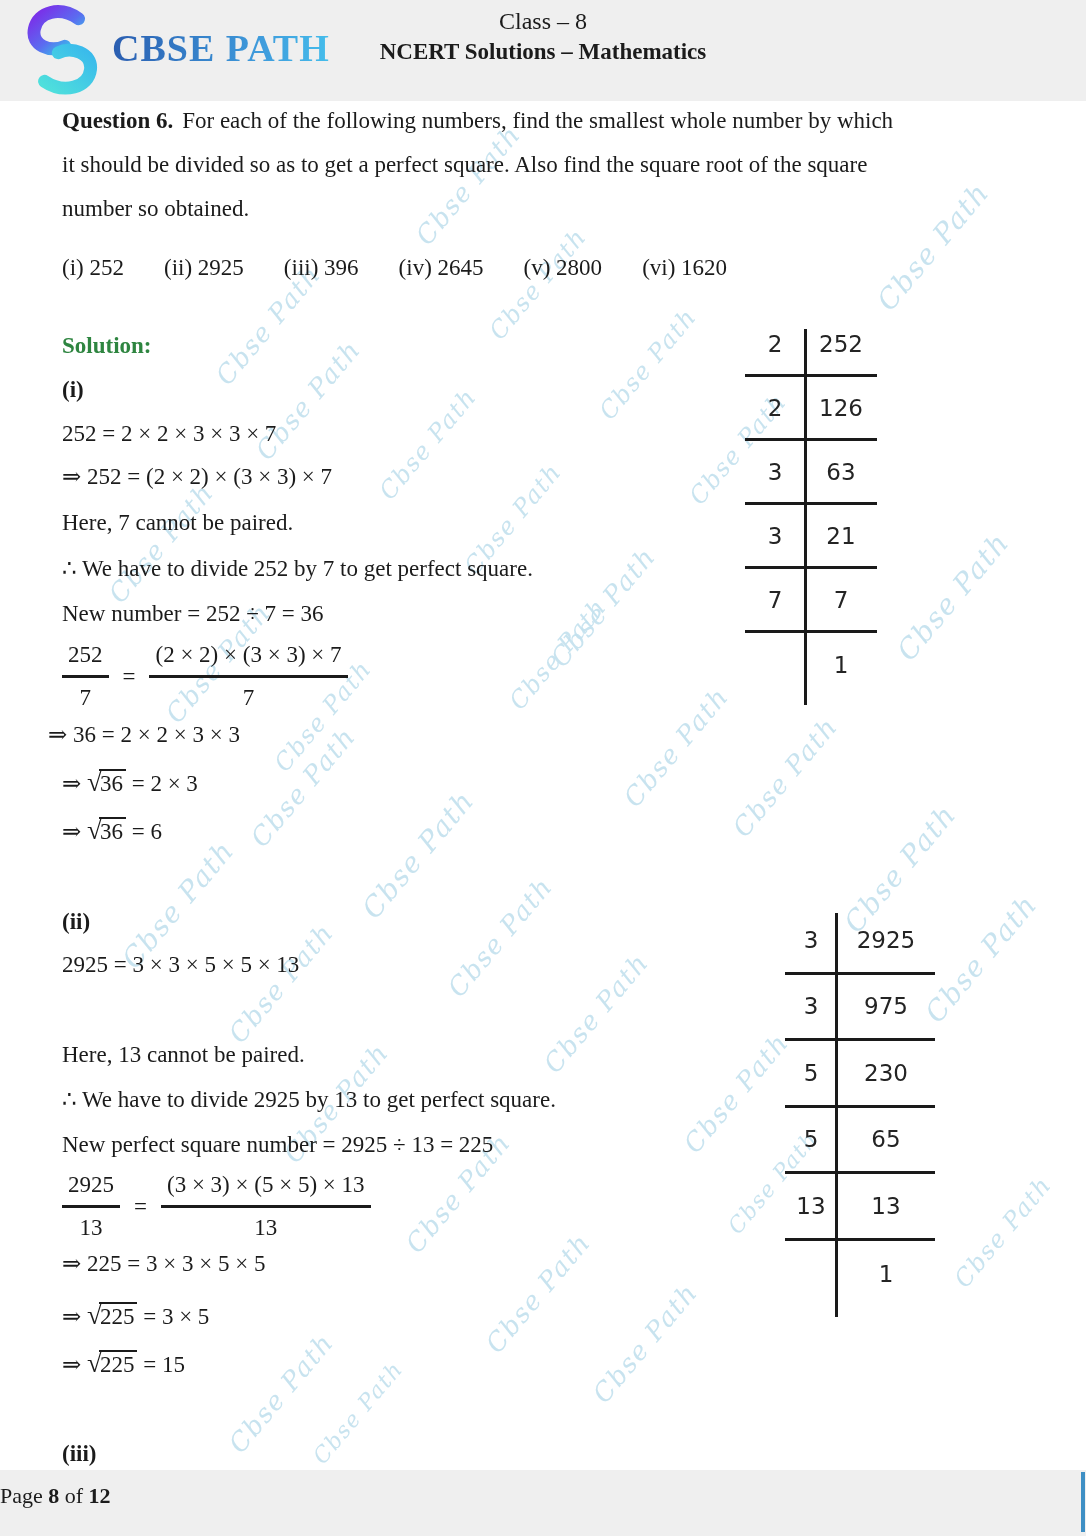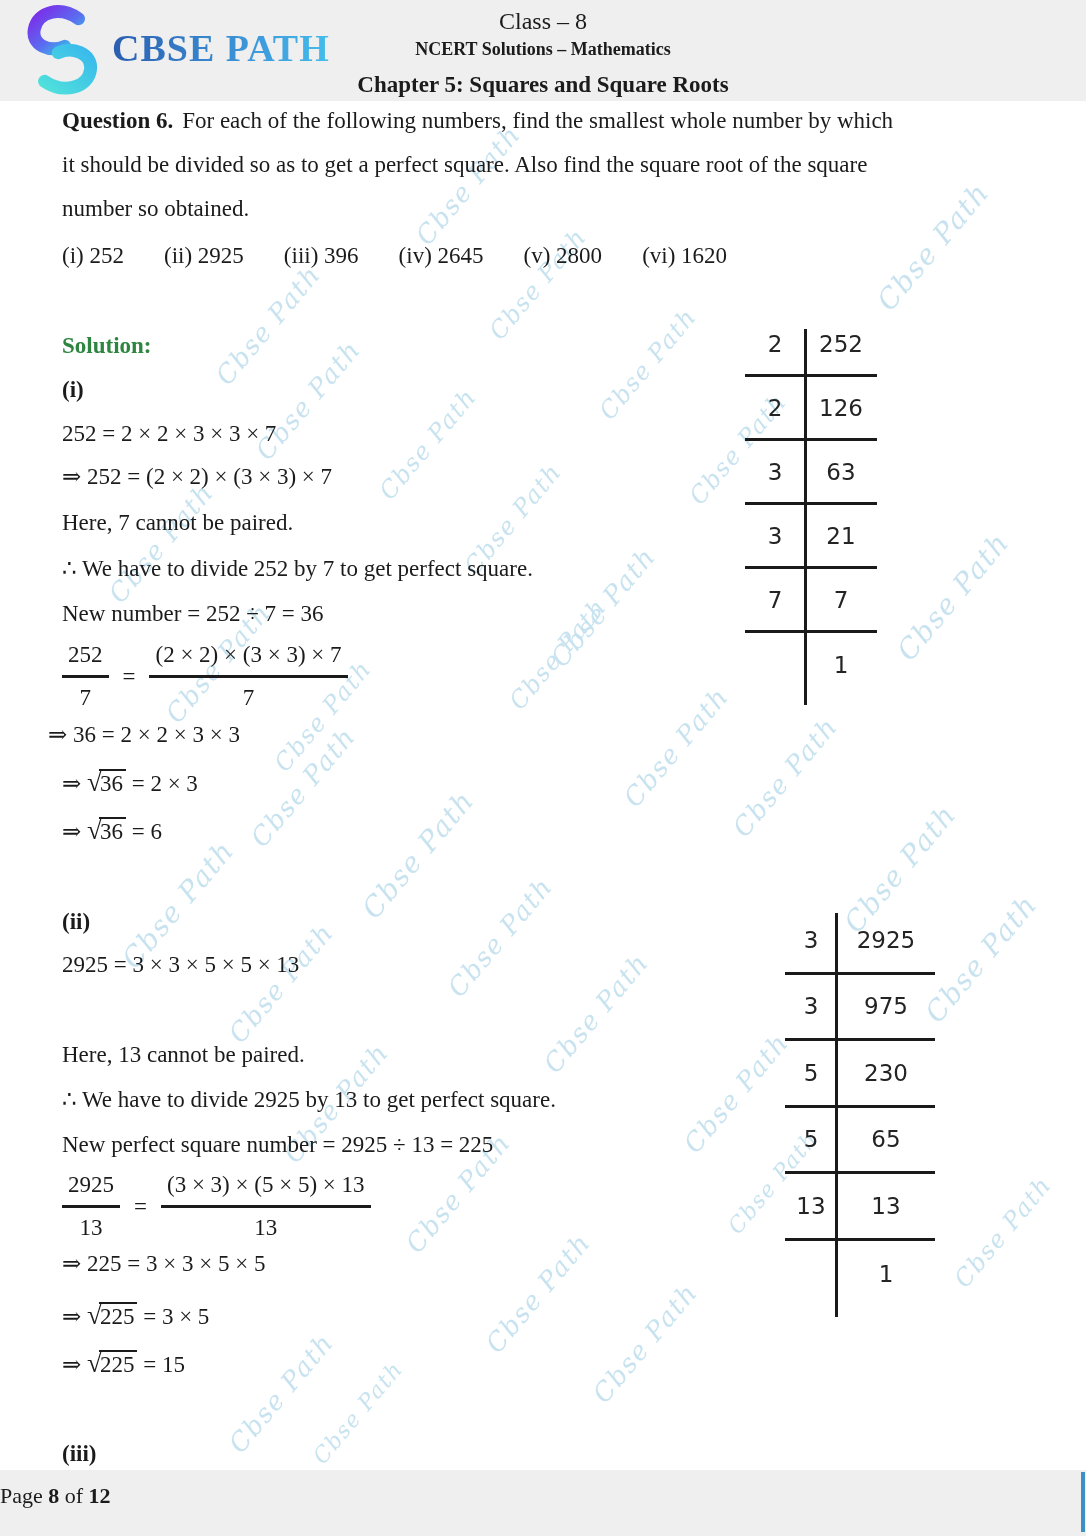--- a/index.html
+++ b/index.html
@@ -6,32 +6,32 @@
   .page{
     position:relative;width:1086px;height:1536px;background:#ffffff;overflow:hidden;
     font-family:"Liberation Serif","DejaVu Serif",serif;color:#1b1b1b;
   }
   .abs{position:absolute;}
   .band{position:absolute;left:0;right:0;background:#efefef;}
   .hdr{top:0;height:101px;}
   .ftr{top:1470px;height:66px;}
   .hline{position:absolute;left:0;right:0;text-align:center;white-space:nowrap;}
   .h1{top:8px;font-size:24px;font-weight:500;}
-  .h2{top:39px;font-size:18px;font-weight:600;}
+  .h2{top:39px;font-size:23px;font-weight:600;}
   .h3{top:72px;font-size:23px;font-weight:600;}
   .brand{
     position:absolute;left:112px;top:26px;font-size:38px;font-weight:700;letter-spacing:1px;
     background:linear-gradient(90deg,#2a5db0 0%,#3f9ddd 70%,#45bdeb 100%);
     -webkit-background-clip:text;background-clip:text;color:transparent;white-space:nowrap;
   }
   .line{font-size:23px;white-space:nowrap;line-height:1.15;}
   .b{font-weight:700;}
   .qlabel{font-weight:700;margin-right:9px;}
   .green{color:#2e8540;font-weight:700;}
-  .opts{display:flex;gap:40px;font-size:23px;white-space:nowrap;}
+  .opts{display:flex;gap:40px;font-size:23px;white-space:nowrap;margin-top:12px;}
   .fracrow{display:flex;align-items:center;gap:14px;font-size:23px;}
   .frac{display:inline-block;text-align:center;white-space:nowrap;}
   .frac .num{display:block;padding:0 6px 7px;}
   .frac .den{display:block;border-top:3px solid #1b1b1b;padding:7px 6px 0;}
   .sqrt{white-space:nowrap;}
   .sqrt .sg{font-size:1.18em;}
   .sqrt .rad{border-top:2.5px solid #1b1b1b;margin-left:-3px;padding:0 3px 0 1px;}
   .ptable{position:absolute;font-family:"DejaVu Sans","Liberation Sans",sans-serif;font-size:23px;color:#242424;}
   .ptable .row{display:flex;align-items:center;box-sizing:border-box;}
   .ptable .row.hr{border-bottom:3px solid #1a1a1a;}
@@ -106,21 +106,20 @@
             <stop offset="0%" stop-color="#39b9ec"></stop>
             <stop offset="100%" stop-color="#4fe0dc"></stop>
           </linearGradient>
         </defs>
         <path d="M68 16 C48 2 24 8 20 27 C16 45 37 53 53 46" stroke="url(#gA)" stroke-width="14" fill="none" stroke-linecap="round"></path>
         <path d="M31 84 C52 98 79 91 81 71 C83 53 60 46 46 53" stroke="url(#gB)" stroke-width="14" fill="none" stroke-linecap="round"></path>
       </svg>
       <div class="brand">CBSE PATH</div>
       <div class="hline h1">Class – 8</div>
       <div class="hline h2">NCERT Solutions – Mathematics</div>
-      <div class="hline h3">Chapter 5: Squares and Square Roots</div>
     </div>
 
     <div class="abs line" style="left:62px;top:108px"><span class="qlabel">Question 6.</span><span>For each of the following numbers, find the smallest whole number by which</span></div>
     <div class="abs line" style="left:62px;top:152px">it should be divided so as to get a perfect square. Also find the square root of the square</div>
     <div class="abs line" style="left:62px;top:196px">number so obtained.</div>
 
     <div class="abs opts" style="left:62px;top:243px">
       <span>(i) 252</span>
       <span>(ii) 2925</span>
       <span>(iii) 396</span>

